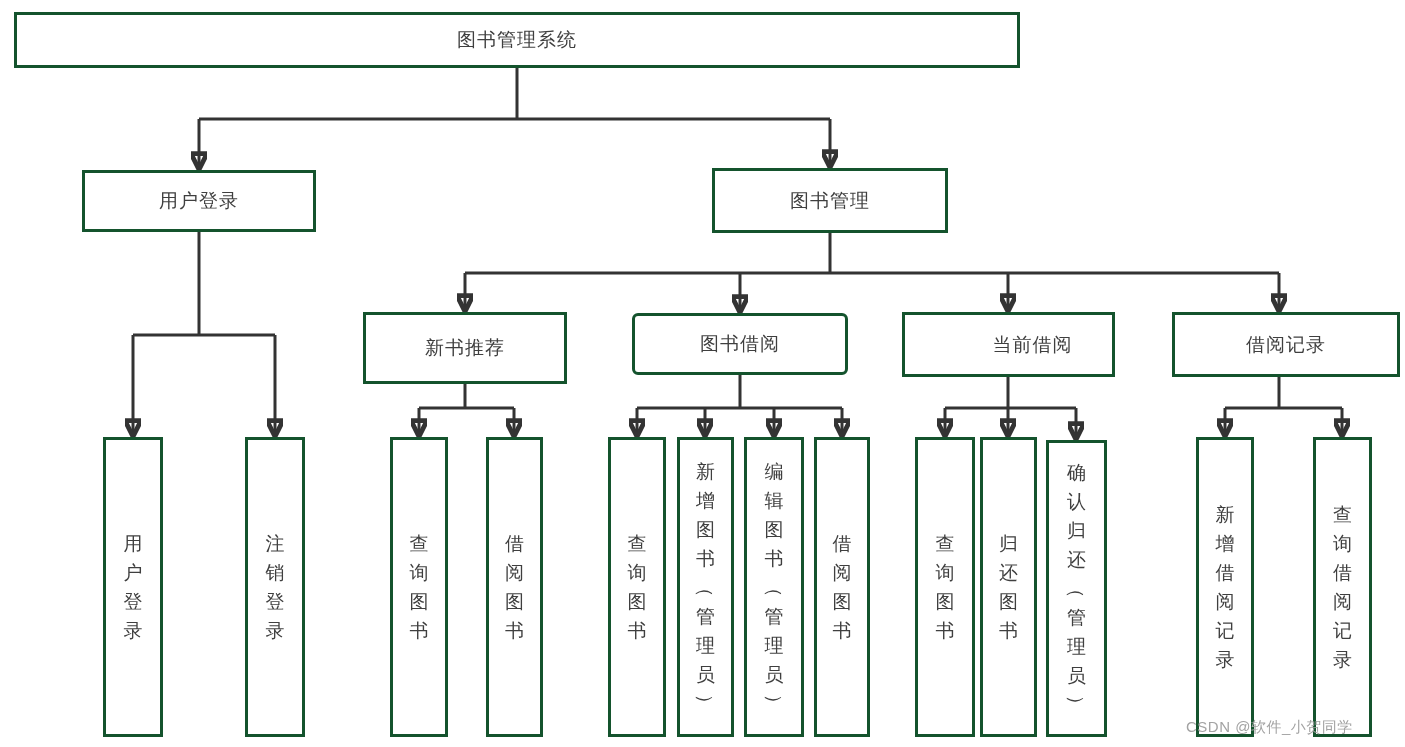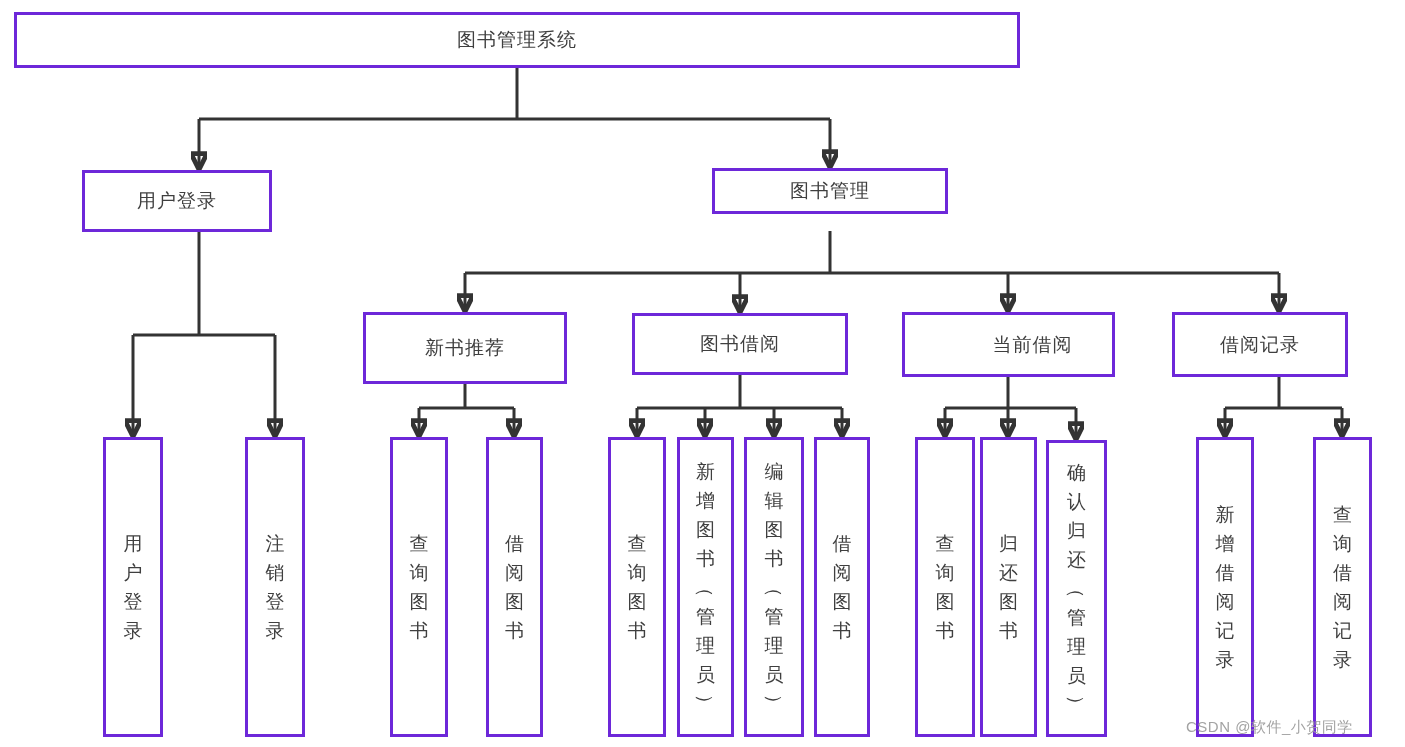--- a/index.html
+++ b/index.html
@@ -8,21 +8,21 @@
     width:1405px;height:747px;
     background:#ffffff;
     font-family:"Liberation Sans","DejaVu Sans",sans-serif;
     overflow:hidden;
   }
   .wires{position:absolute;left:0;top:0;z-index:0;}
   .wires path{stroke:#333333;stroke-width:3;fill:none;}
   .node{
     position:absolute;
     box-sizing:border-box;
-    border:3px solid #6d28d9;
+    border:3px solid #14532d;
     background:#ffffff;
     display:flex;align-items:center;justify-content:center;
     color:#3f3f3f;
     z-index:1;
   }
   .hnode{font-size:19px;letter-spacing:1px;}
   .leaf{flex-direction:column;}
   .leaf .ch{
     display:block;width:100%;
     height:29px;line-height:29px;
@@ -77,27 +77,27 @@
     <path d="M1008,408 V435" marker-end="url(#arrow)"></path>
     <path d="M1076,408 V438" marker-end="url(#arrow)"></path>
 
     <path d="M1279,377 V408 M1225,408 H1342"></path>
     <path d="M1225,408 V435" marker-end="url(#arrow)"></path>
     <path d="M1342,408 V435" marker-end="url(#arrow)"></path>
   </svg>
 
   <div class="node hnode" style="left:14px;top:12px;width:1006px;height:56px;">图书管理系统</div>
 
-  <div class="node hnode" style="left:82px;top:170px;width:190px;height:62px;">用户登录</div>
-  <div class="node hnode" style="left:712px;top:168px;width:236px;height:46px;">图书管理</div>
+  <div class="node hnode" style="left:82px;top:170px;width:234px;height:62px;">用户登录</div>
+  <div class="node hnode" style="left:712px;top:168px;width:236px;height:65px;">图书管理</div>
 
   <div class="node hnode" style="left:363px;top:312px;width:204px;height:72px;">新书推荐</div>
-  <div class="node hnode" style="left:632px;top:313px;width:216px;height:62px;">图书借阅</div>
+  <div class="node hnode" style="left:632px;top:313px;width:216px;height:62px;border-radius:6px;">图书借阅</div>
   <div class="node hnode" style="left:902px;top:312px;width:213px;height:65px;padding-left:48px;">当前借阅</div>
-  <div class="node hnode" style="left:1172px;top:312px;width:176px;height:65px;">借阅记录</div>
+  <div class="node hnode" style="left:1172px;top:312px;width:228px;height:65px;">借阅记录</div>
 
   <div class="node leaf" style="left:103px;top:437px;width:60px;height:300px;">
       <span class="ch">用</span>
       <span class="ch">户</span>
       <span class="ch">登</span>
       <span class="ch">录</span>
     </div>
   <div class="node leaf" style="left:245px;top:437px;width:60px;height:300px;">
       <span class="ch">注</span>
       <span class="ch">销</span>

